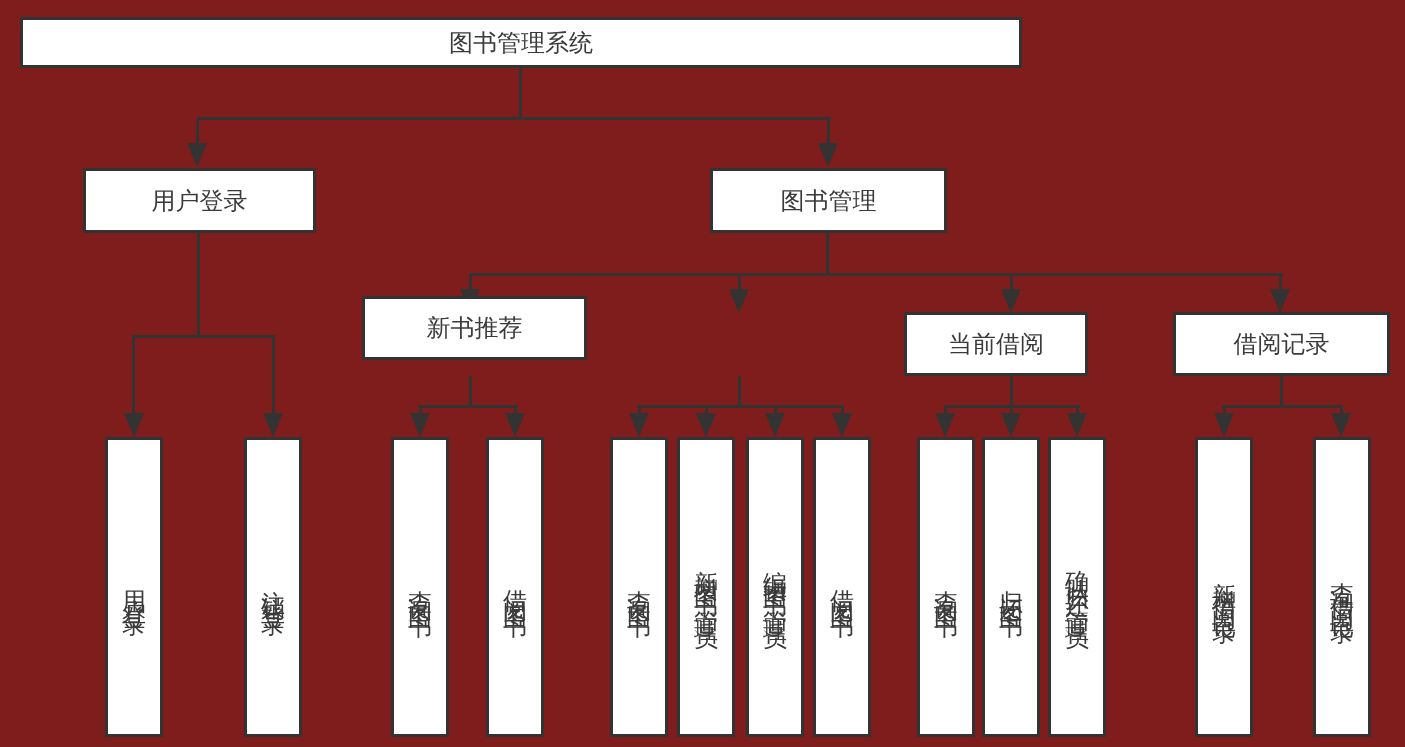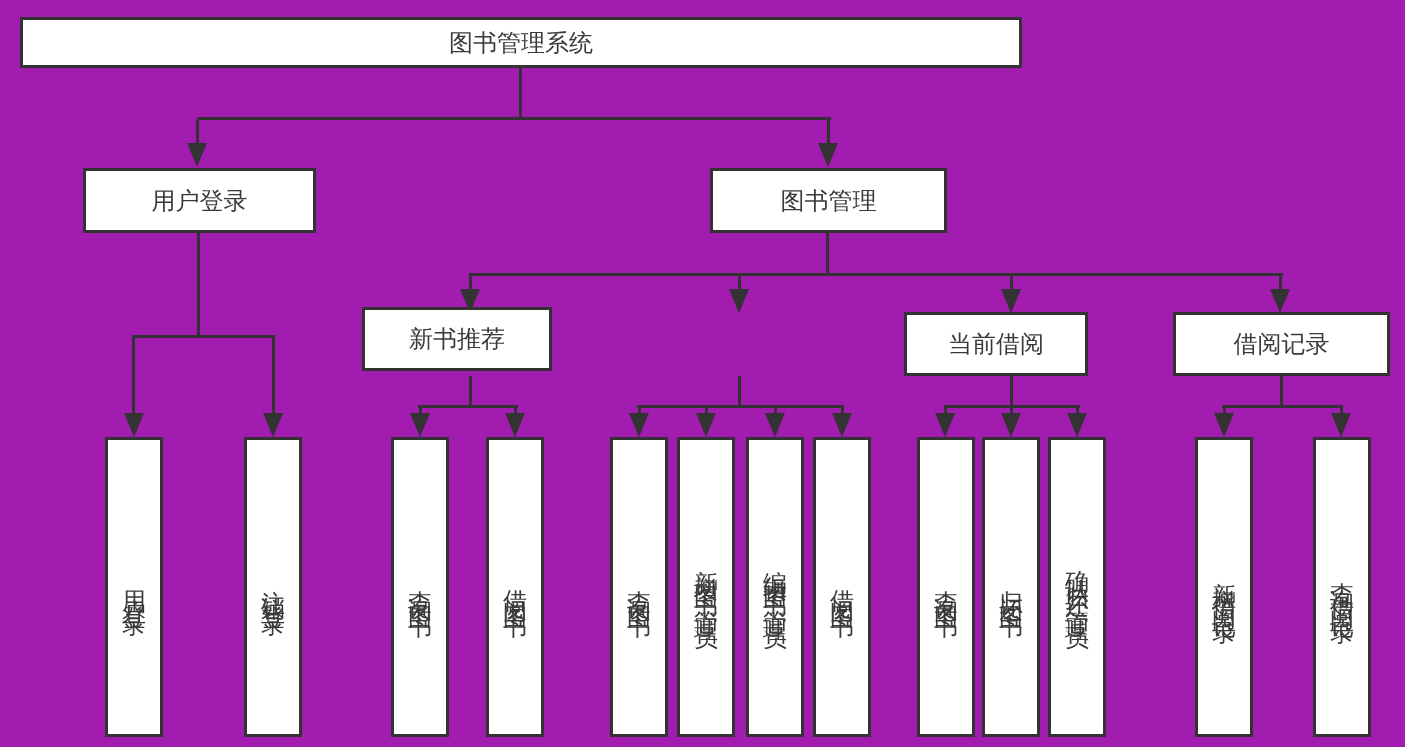--- a/index.html
+++ b/index.html
@@ -1,20 +1,20 @@
 <!DOCTYPE html>
 <html><head>
 <meta charset="utf-8">
 <style>
   * { margin:0; padding:0; box-sizing:border-box; }
   html,body { background:#ffffff; }
   body { font-family:"Liberation Sans","DejaVu Sans",sans-serif; }
   .stage {
     position:relative; width:1405px; height:747px;
-    background:#a21caf; overflow:hidden;
+    background:#7f1d1d; overflow:hidden;
   }
   .box {
     position:absolute; border:3px solid #333333; background:#ffffff;
     display:flex; align-items:center; justify-content:center;
     color:#3a3a3a; font-size:24px; line-height:1; white-space:nowrap;
   }
   .vbox {
     writing-mode:vertical-rl; text-orientation:mixed;
     letter-spacing:8px; white-space:normal;
   }
@@ -57,21 +57,21 @@
   <div class="hline" style="left:469px; top:273px; width:814px; height:3px;"></div>
   <div class="vline" style="left:469px; top:276px; width:3px; height:14px;"></div>
   <div class="arrow" style="left:460px; top:289px;"></div>
   <div class="vline" style="left:738px; top:276px; width:3px; height:14px;"></div>
   <div class="arrow" style="left:729px; top:289px;"></div>
   <div class="vline" style="left:1010px; top:276px; width:3px; height:14px;"></div>
   <div class="arrow" style="left:1001px; top:289px;"></div>
   <div class="vline" style="left:1279px; top:276px; width:3px; height:14px;"></div>
   <div class="arrow" style="left:1270px; top:289px;"></div>
 
-  <div class="box" style="left:362px; top:307px; width:190px; height:64px;">新书推荐</div>
+  <div class="box" style="left:362px; top:296px; width:225px; height:64px;">新书推荐</div>
   <div class="box" style="left:904px; top:312px; width:184px; height:64px;">当前借阅</div>
   <div class="box" style="left:1173px; top:312px; width:217px; height:64px;">借阅记录</div>
 
   <div class="vline" style="left:469px; top:376px; width:3px; height:29px;"></div>
   <div class="hline" style="left:418px; top:405px; width:100px; height:3px;"></div>
   <div class="vline" style="left:419px; top:408px; width:3px; height:8px;"></div>
   <div class="arrow" style="left:410px; top:413px;"></div>
   <div class="vline" style="left:514px; top:408px; width:3px; height:8px;"></div>
   <div class="arrow" style="left:505px; top:413px;"></div>
 

